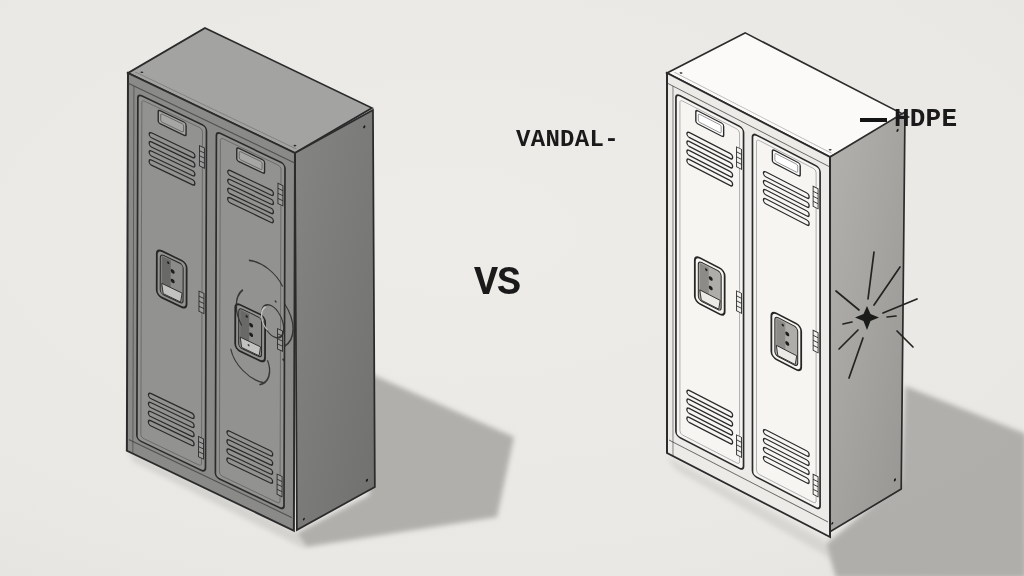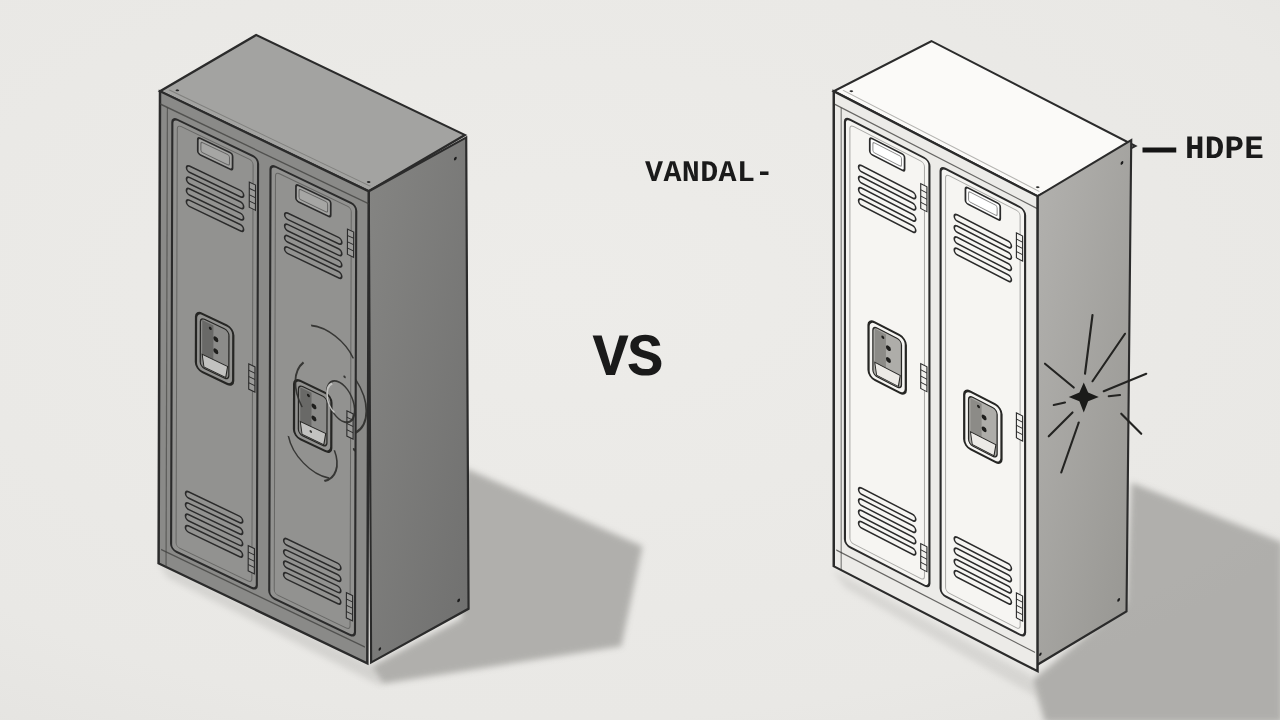--- a/index.html
+++ b/index.html
@@ -4,22 +4,22 @@
 <style>
   html,body{margin:0;padding:0;background:#d0cfcc;}
   .stage{
     position:relative;width:1024px;height:576px;overflow:hidden;
     background:radial-gradient(135% 125% at 44% 40%, #edece9 0%, #e9e8e5 48%, #e0dfdc 75%, #d2d1ce 100%);
     font-family:Liberation Mono, monospace;
   }
   svg.scene{position:absolute;left:0;top:0;}
   .label{position:absolute;color:#1a1a1a;font-weight:800;}
   .caption{left:516px;top:127px;font-size:24px;line-height:25px;letter-spacing:.3px;}
-  .vs{left:474px;top:261px;font-size:48px;letter-spacing:-1px;}
-  .callout{left:914px;top:104px;display:flex;align-items:center;gap:7px;text-align:center;}
+  .vs{left:474px;top:261px;font-size:40px;letter-spacing:-1px;}
+  .callout{left:860px;top:104px;display:flex;align-items:center;gap:7px;text-align:center;}
   .callout .dash{width:27px;height:4px;background:#141414;margin-top:2px;}
   .callout .txt{font-size:26px;letter-spacing:.2px;}
 </style>
 </head>
 <body>
 
 <div class="stage">
 
 <svg class="scene" width="1024" height="576" viewBox="0 0 1024 576">
   <defs>

